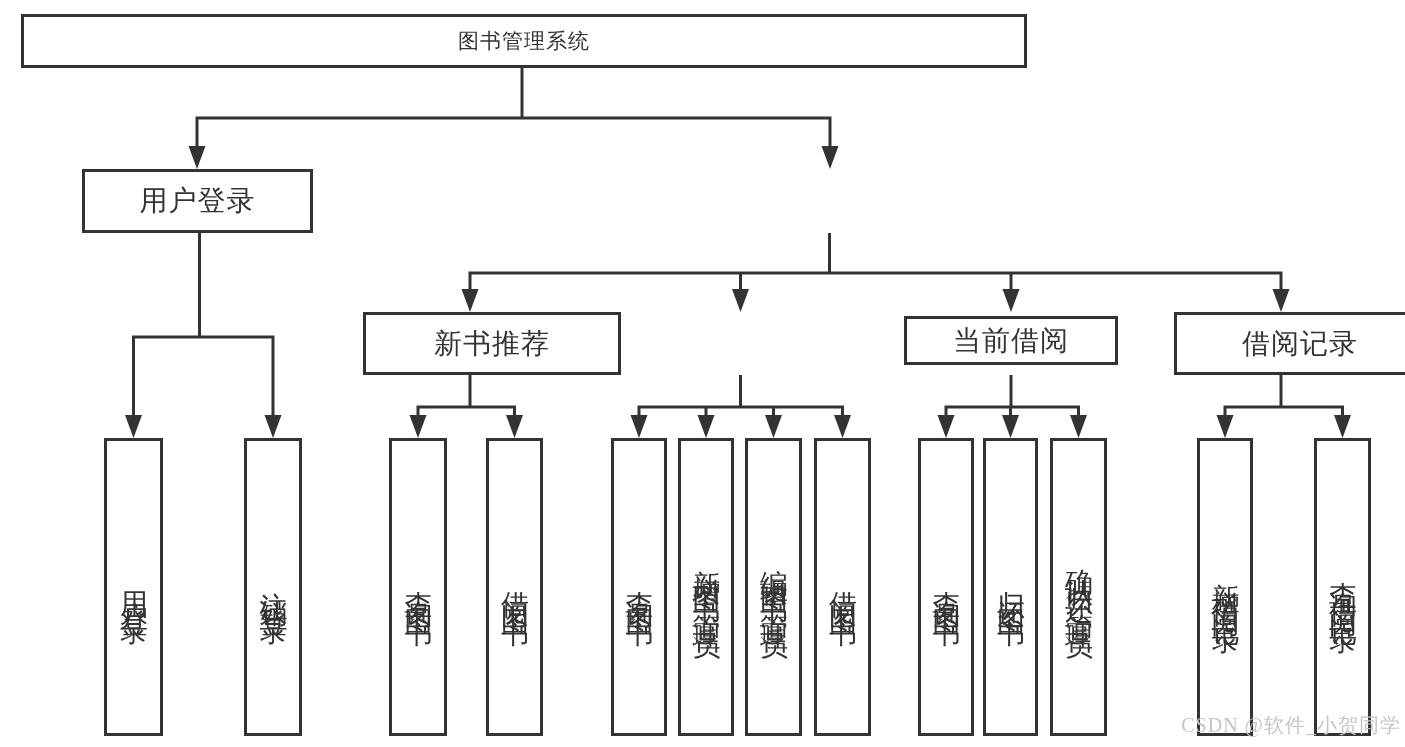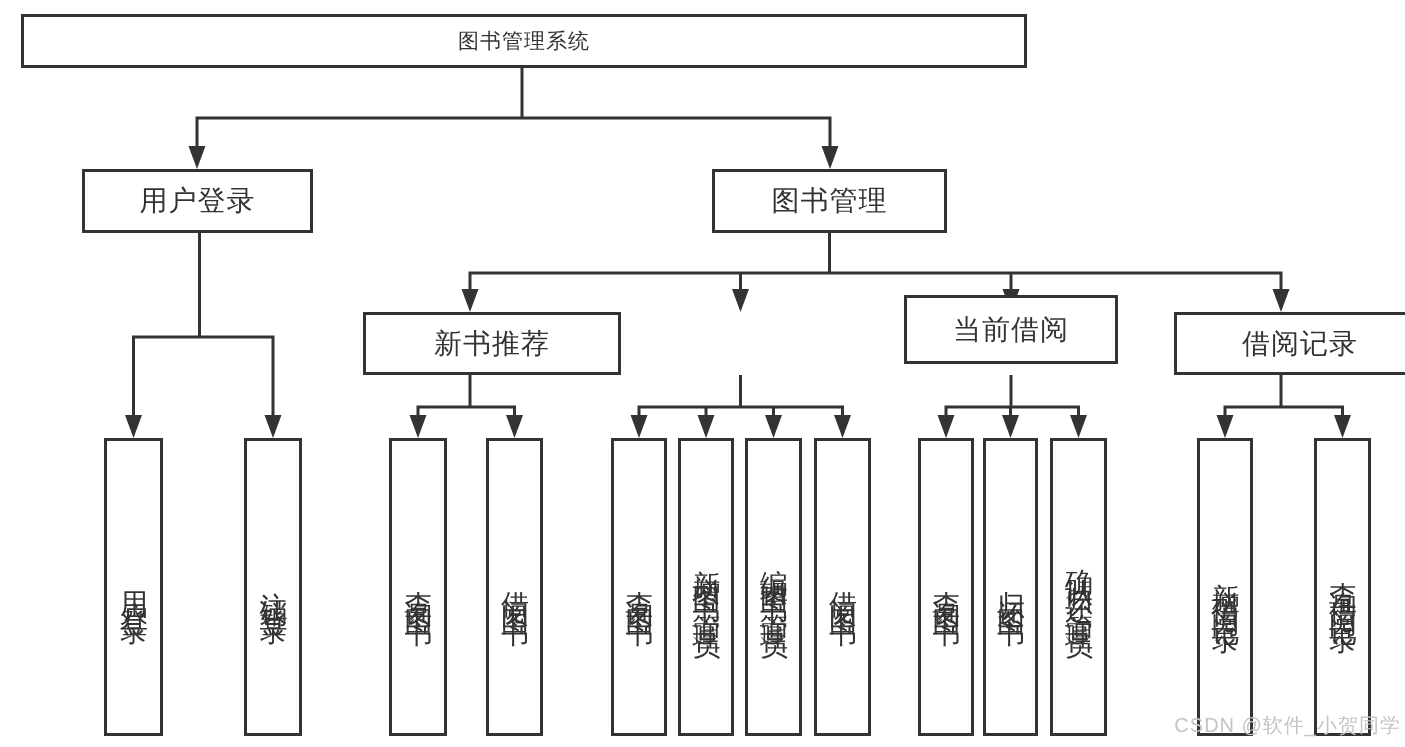--- a/index.html
+++ b/index.html
@@ -6,21 +6,21 @@
     --line:#333333;
     --text:#333333;
     --wm:#c4c4c4;
     --bg:#ffffff;
   }
   html,body{margin:0;padding:0;background:var(--bg);}
   #stage{
     position:relative;
     width:1405px;height:747px;
     background:var(--bg);
-    font-family:Liberation Sans, sans-serif;
+    font-family:Liberation Serif, serif;
     overflow:hidden;
   }
   #wires{position:absolute;left:0;top:0;width:1405px;height:747px;z-index:0;}
   #wires path{stroke:var(--line);stroke-width:3;fill:none;}
   #wires polygon{fill:var(--line);stroke:none;}
   .node{
     position:absolute;
     box-sizing:border-box;
     background:#ffffff;
     border:3px solid var(--line);
@@ -106,24 +106,23 @@
       <polygon points="1002,415 1019,415 1010.5,438"></polygon>
       <polygon points="1070,415 1087,415 1078.5,438"></polygon>
       <polygon points="1216.5,415 1233.5,415 1225,438"></polygon>
       <polygon points="1334,415 1351,415 1342.5,438"></polygon>
     </g>
   </svg>
 
   <div class="node root" style="left:21px;top:14px;width:1006px;height:54px">图书管理系统</div>
 
   <div class="node" style="left:82px;top:169px;width:231px;height:64px">用户登录</div>
-  <div class="node" style="left:712px;top:169px;width:235px;height:64px">图书管理</div>
 
   <div class="node" style="left:363px;top:312px;width:258px;height:63px">新书推荐</div>
-  <div class="node" style="left:904px;top:295px;width:214px;height:69px">当前借阅</div>
+  <div class="node" style="left:904px;top:316px;width:214px;height:49px">当前借阅</div>
   <div class="node" style="left:1174px;top:312px;width:252px;height:63px">借阅记录</div>
 
   <div class="node v" style="left:104px;top:438px;width:59px;height:298px">用户登录</div>
   <div class="node v" style="left:244px;top:438px;width:58px;height:298px">注销登录</div>
 
   <div class="node v" style="left:389px;top:438px;width:58px;height:298px">查询图书</div>
   <div class="node v" style="left:486px;top:438px;width:57px;height:298px">借阅图书</div>
 
   <div class="node v" style="left:611px;top:438px;width:56px;height:298px">查询图书</div>
   <div class="node v" style="left:678px;top:438px;width:56px;height:298px">新增图书（管理员）</div>

